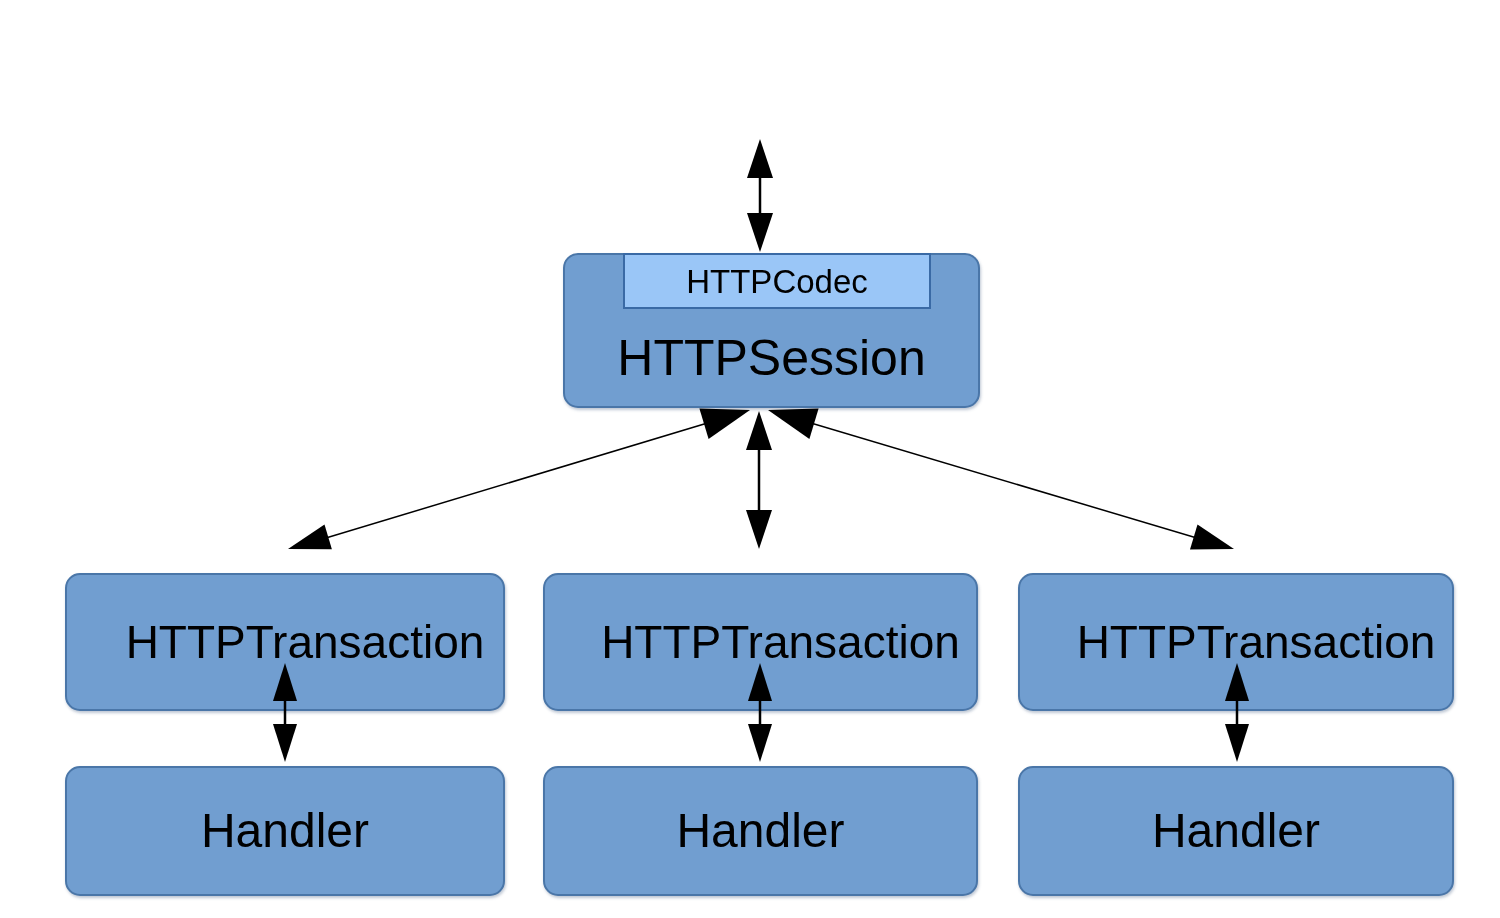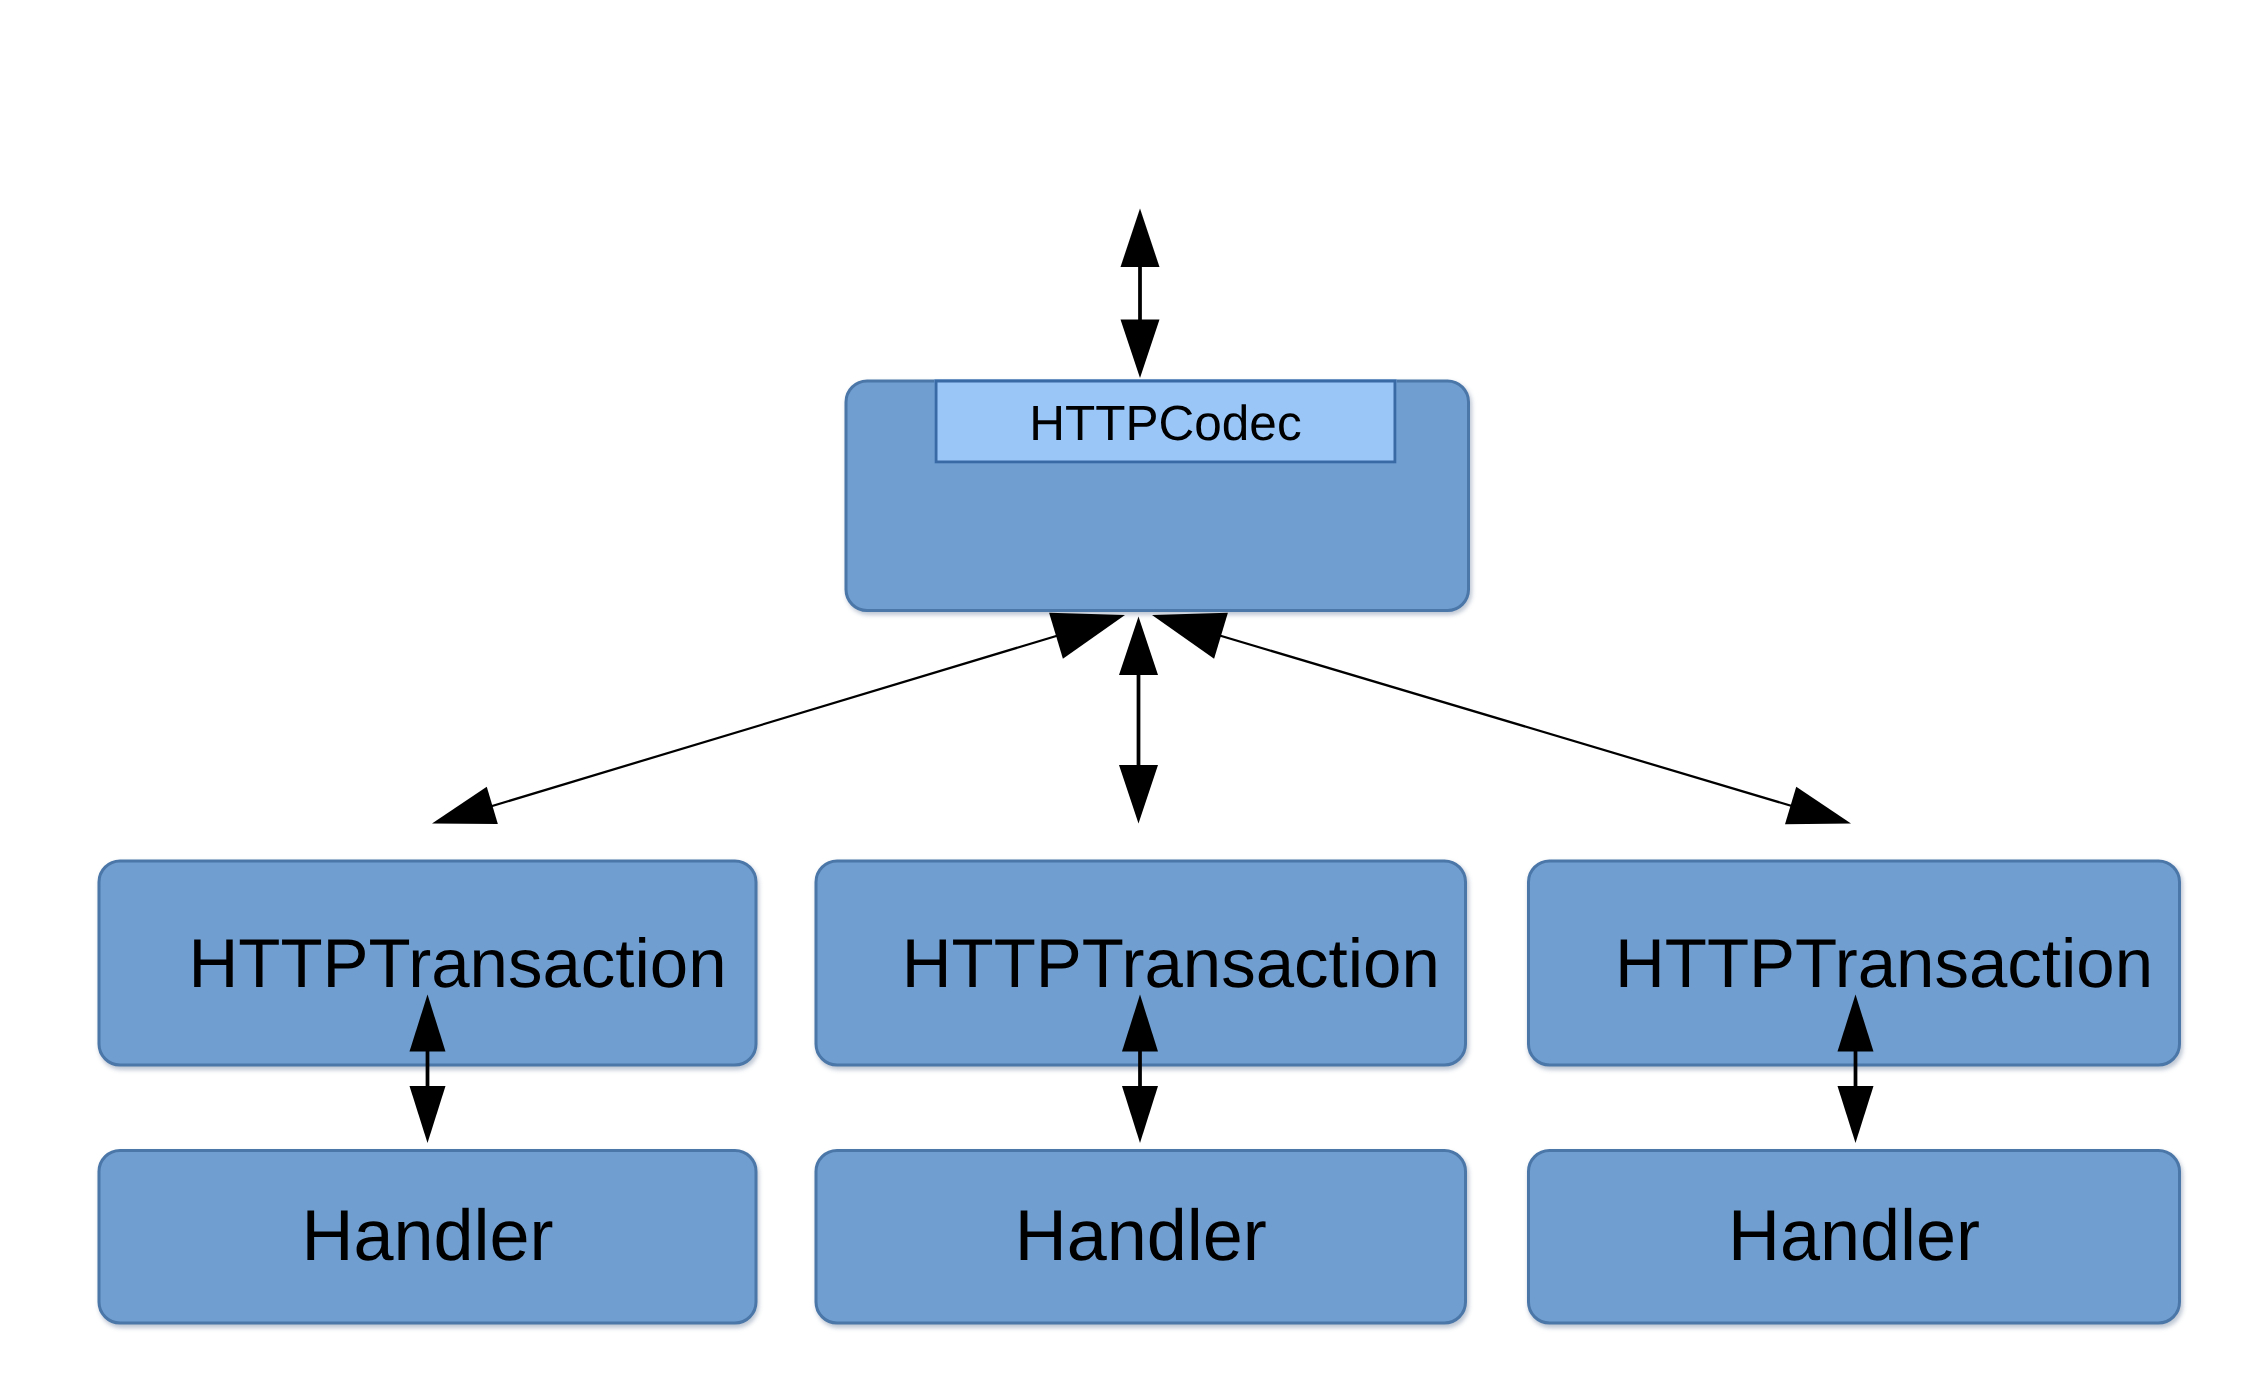--- a/index.html
+++ b/index.html
@@ -32,21 +32,21 @@
     justify-content: center;
     box-shadow: 1px 2px 3px rgba(110, 130, 160, 0.45);
   }
   .node .label {
     white-space: nowrap;
     line-height: 1;
   }
   .node-socket      { left: 543px; top: 27px;  width: 435px; height: 110px; font-size: 52px; }
   .node-session     { left: 563px; top: 253px; width: 417px; height: 155px; }
   .node-transaction { top: 573px; height: 138px; font-size: 46px; padding-left: 40px; }
-  .node-handler     { top: 766px; height: 117px; font-size: 48px; }
+  .node-handler     { top: 766px; height: 130px; font-size: 48px; }
   .col-1 { left: 65px;   width: 440px; }
   .col-2 { left: 543px;  width: 435px; }
   .col-3 { left: 1018px; width: 436px; }
 
   .node-codec {
     position: absolute;
     top: -2px;
     left: 58px;
     width: 308px;
     height: 56px;
@@ -83,20 +83,23 @@
 </style>
 </head>
 <body>
 
 <div class="canvas">
 
 
   <div class="node node-session">
     <div class="node-codec">
       <span class="label">HTTPCodec</span>
+    </div>
+    <div class="session-label-area">
+      <span class="label">HTTPSession</span>
     </div>
   </div>
 
   <div class="node node-transaction col-1">
     <span class="label">HTTPTransaction</span>
   </div>
   <div class="node node-transaction col-2">
     <span class="label">HTTPTransaction</span>
   </div>
   <div class="node node-transaction col-3">

